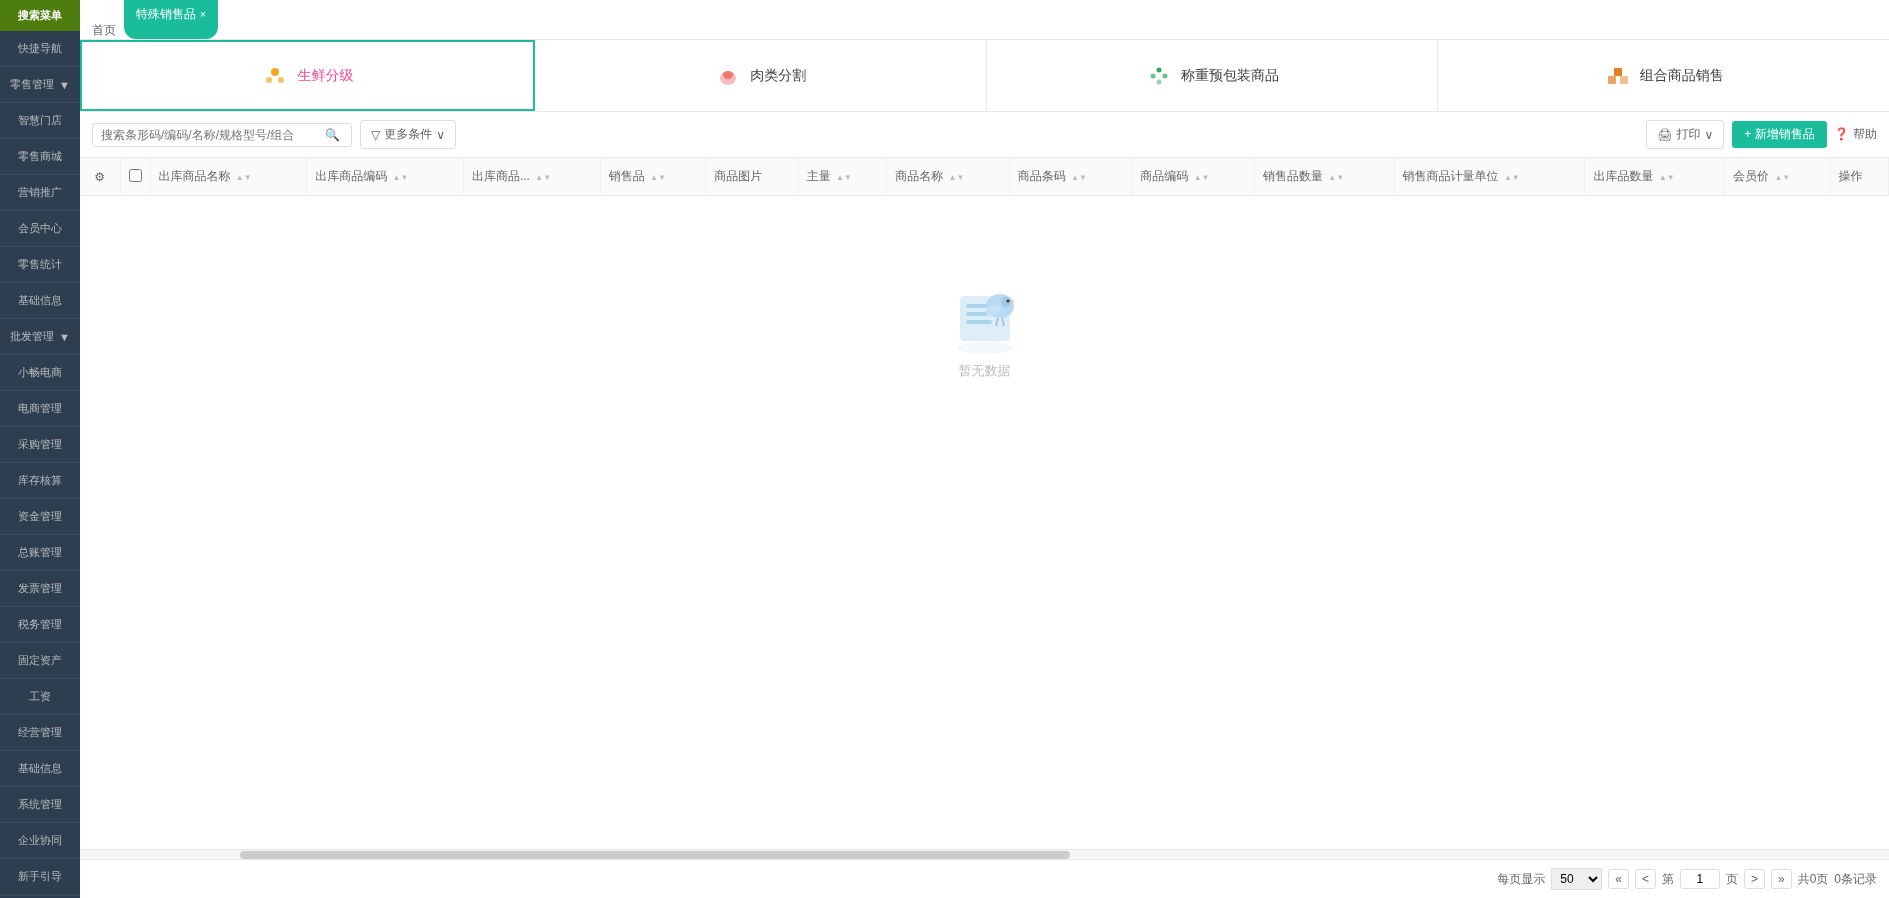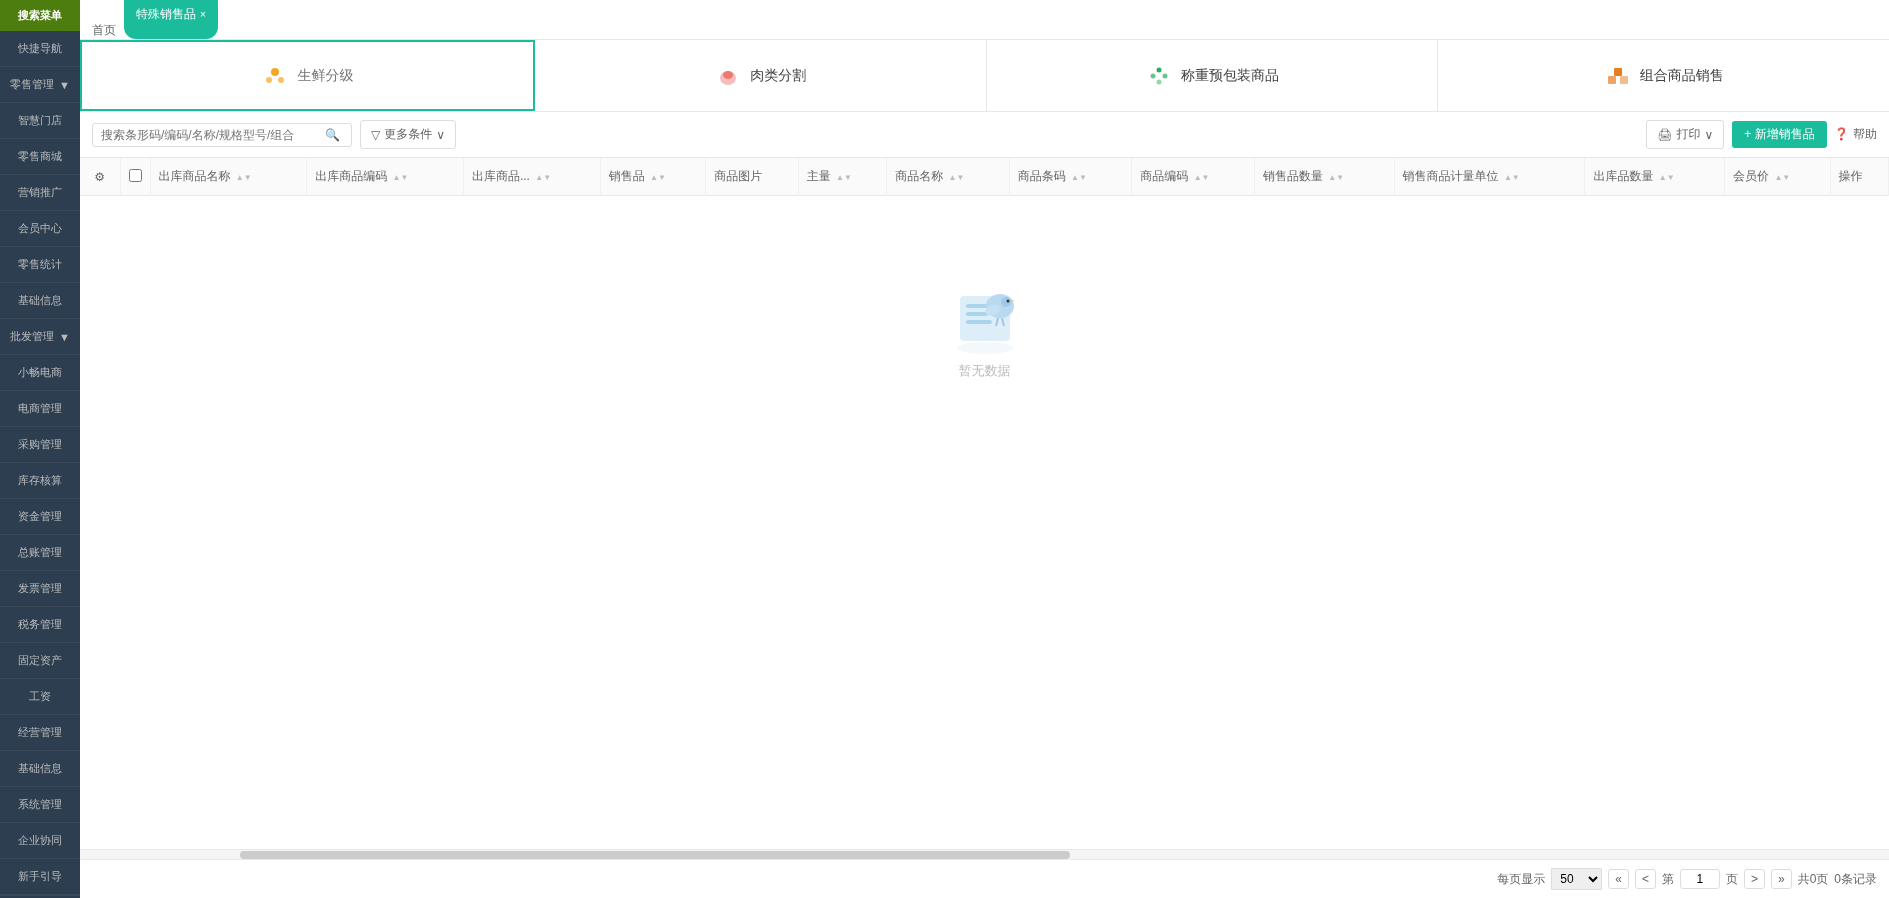--- a/index.html
+++ b/index.html
@@ -128,21 +128,21 @@
       gap: 8px;
       cursor: pointer;
       border-right: 1px solid #e8e8e8;
       font-size: 14px;
       color: #404040;
       padding: 10px;
     }
     .cat-tab:last-child { border-right: none; }
     .cat-tab.active {
       border: 2px solid #1abc9c;
-      color: #737373;
+      color: #ec4899;
     }
 
     
     .toolbar {
       display: flex;
       align-items: center;
       padding: 8px 12px;
       background: white;
       border-bottom: 1px solid #e8e8e8;
       gap: 8px;

